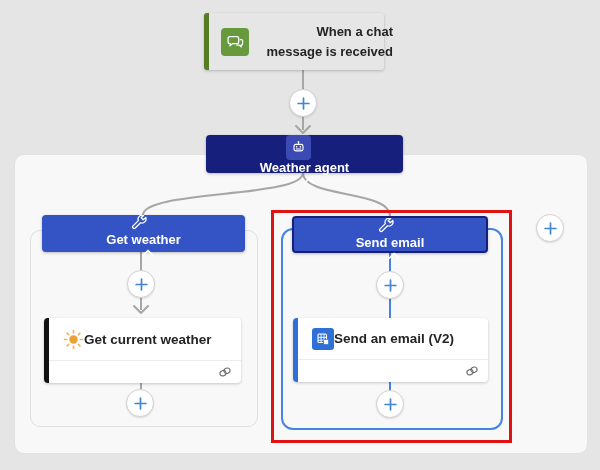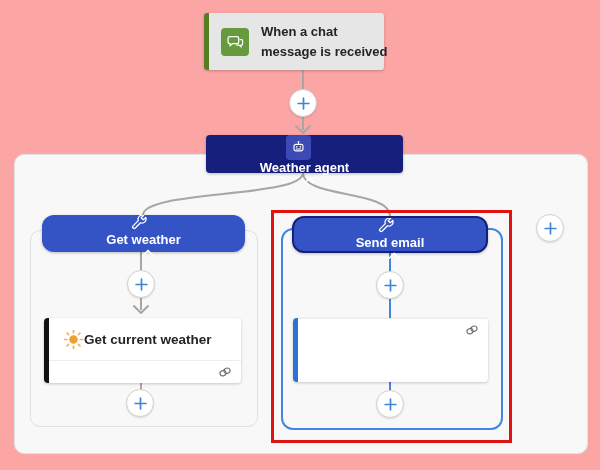--- a/index.html
+++ b/index.html
@@ -1,16 +1,16 @@
 <!DOCTYPE html>
 <html style="--c-agent: #171f7d; --c-branch: #3454c6; --c-selection: #4584e4; --c-annotation: #e01212; --c-trigger-bg: #e6e6e6; --c-trigger-strip: #567d26; --c-trigger-icon: #679a3d; --c-outlook: #2e70d6; --c-plus: #4285d4; --c-connector-gray: #a8a6a4; --c-sun: #ee9f31;"><head>
 <meta charset="utf-8">
 <style>
   html,body{margin:0;padding:0;background:#fff;font-family:"Liberation Sans",sans-serif;}
-  #canvas{position:relative;width:600px;height:470px;background:#fca5a5;overflow:hidden;}
+  #canvas{position:relative;width:600px;height:470px;background:#e5e5e5;overflow:hidden;text-align:right;}
 
   
   .outer-container{position:absolute;left:14px;top:154px;width:574px;height:300px;
     background:#f8f8f8;border:1px solid #e2e2e2;border-radius:10px;box-sizing:border-box;}
   .branch-container{position:absolute;box-sizing:border-box;border-radius:10px;}
   .branch-container.left{left:30px;top:230px;width:228px;height:197px;border:1px solid #e0e0e0;}
   .branch-container.right{left:281px;top:228px;width:222px;height:202px;
     border:2px solid var(--c-selection,#4584e4);border-radius:12px;}
 
   .connectors{position:absolute;left:0;top:0;pointer-events:none;}
@@ -24,21 +24,21 @@
     display:flex;align-items:center;justify-content:center;flex:none;}
   .trigger-label{margin-left:12px;width:132px;font-size:13px;font-weight:bold;color:#242424;line-height:20px;}
 
   
   .scope-header{position:absolute;display:flex;align-items:center;border-radius:4px;
     box-shadow:0 1px 3px rgba(0,0,0,.25);box-sizing:border-box;cursor:pointer;flex-direction:column;}
   .scope-header .label{color:#fff;font-size:13px;font-weight:bold;flex:1;}
   .agent-header{left:206px;top:135px;width:197px;height:38px;background:var(--c-agent,#171f7d);padding:0 12px;}
   .agent-icon-tile{width:25px;height:25px;border-radius:4px;background:#3c4ab5;
     display:flex;align-items:center;justify-content:center;margin-right:12px;flex:none;}
-  .branch-header{background:var(--c-branch,#3454c6);padding:0 12px;border-radius:12px;}
+  .branch-header{background:var(--c-branch,#3454c6);padding:0 12px;}
   .branch-header.left-h{left:42px;top:215px;width:203px;height:37px;}
   .branch-header.right-h{left:292px;top:216px;width:196px;height:37px;border:2px solid var(--c-agent,#171f7d);}
   .wrench-wrap{margin:0 12px 0 4px;display:flex;flex:none;}
   .chevron-wrap{display:flex;flex:none;margin-left:8px;cursor:pointer;}
 
   
   .action-card{position:absolute;background:#fff;border-radius:4px;display:flex;
     box-shadow:0 1px 3px rgba(0,0,0,.2);box-sizing:border-box;cursor:pointer;}
   .action-card .strip{width:5px;border-radius:4px 0 0 4px;flex:none;}
   .action-card .card-main{flex:1;display:flex;flex-direction:column;}
@@ -201,20 +201,30 @@
 
   <div class="plus-btn" style="left:376px;top:271px;">
     <svg width="15" height="15" viewBox="0 0 14 14">
         <path d="M7 2 V12 M2 7 H12" stroke="#4285d4" stroke-width="1.6" stroke-linecap="round"></path>
       </svg>
   </div>
 
   <div class="action-card card-email">
     <div class="strip"></div>
     <div class="card-main">
+      <div class="card-row">
+        <span class="icon-tile-sm">
+          <svg width="14" height="14" viewBox="0 0 14 14">
+              <rect x="2" y="2" width="8.5" height="8.5" rx="1" fill="none" stroke="#fff" stroke-width="1.1"></rect>
+              <path d="M2 5.4 H10.5 M5.1 2 V10.5 M8 2 V10.5 M2 8.2 H10.5" stroke="#fff" stroke-width="0.9"></path>
+              <rect x="7.6" y="7.6" width="5" height="5" rx="0.8" fill="#fff" stroke="#2e70d6" stroke-width="0.8"></rect>
+            </svg>
+        </span>
+        <span class="card-label">Send an email (V2)</span>
+      </div>
       <div class="card-footer">
         <span style="display:flex;">
           <svg width="14" height="12" viewBox="0 0 14 12">
               <g fill="none" stroke="#6b6b6b" stroke-width="1.1">
                 <ellipse cx="5" cy="7.2" rx="3.1" ry="2.6" transform="rotate(-20 5 7.2)"></ellipse>
                 <ellipse cx="9" cy="4.8" rx="3.1" ry="2.6" transform="rotate(-20 9 4.8)"></ellipse>
               </g>
             </svg>
         </span>
       </div>

